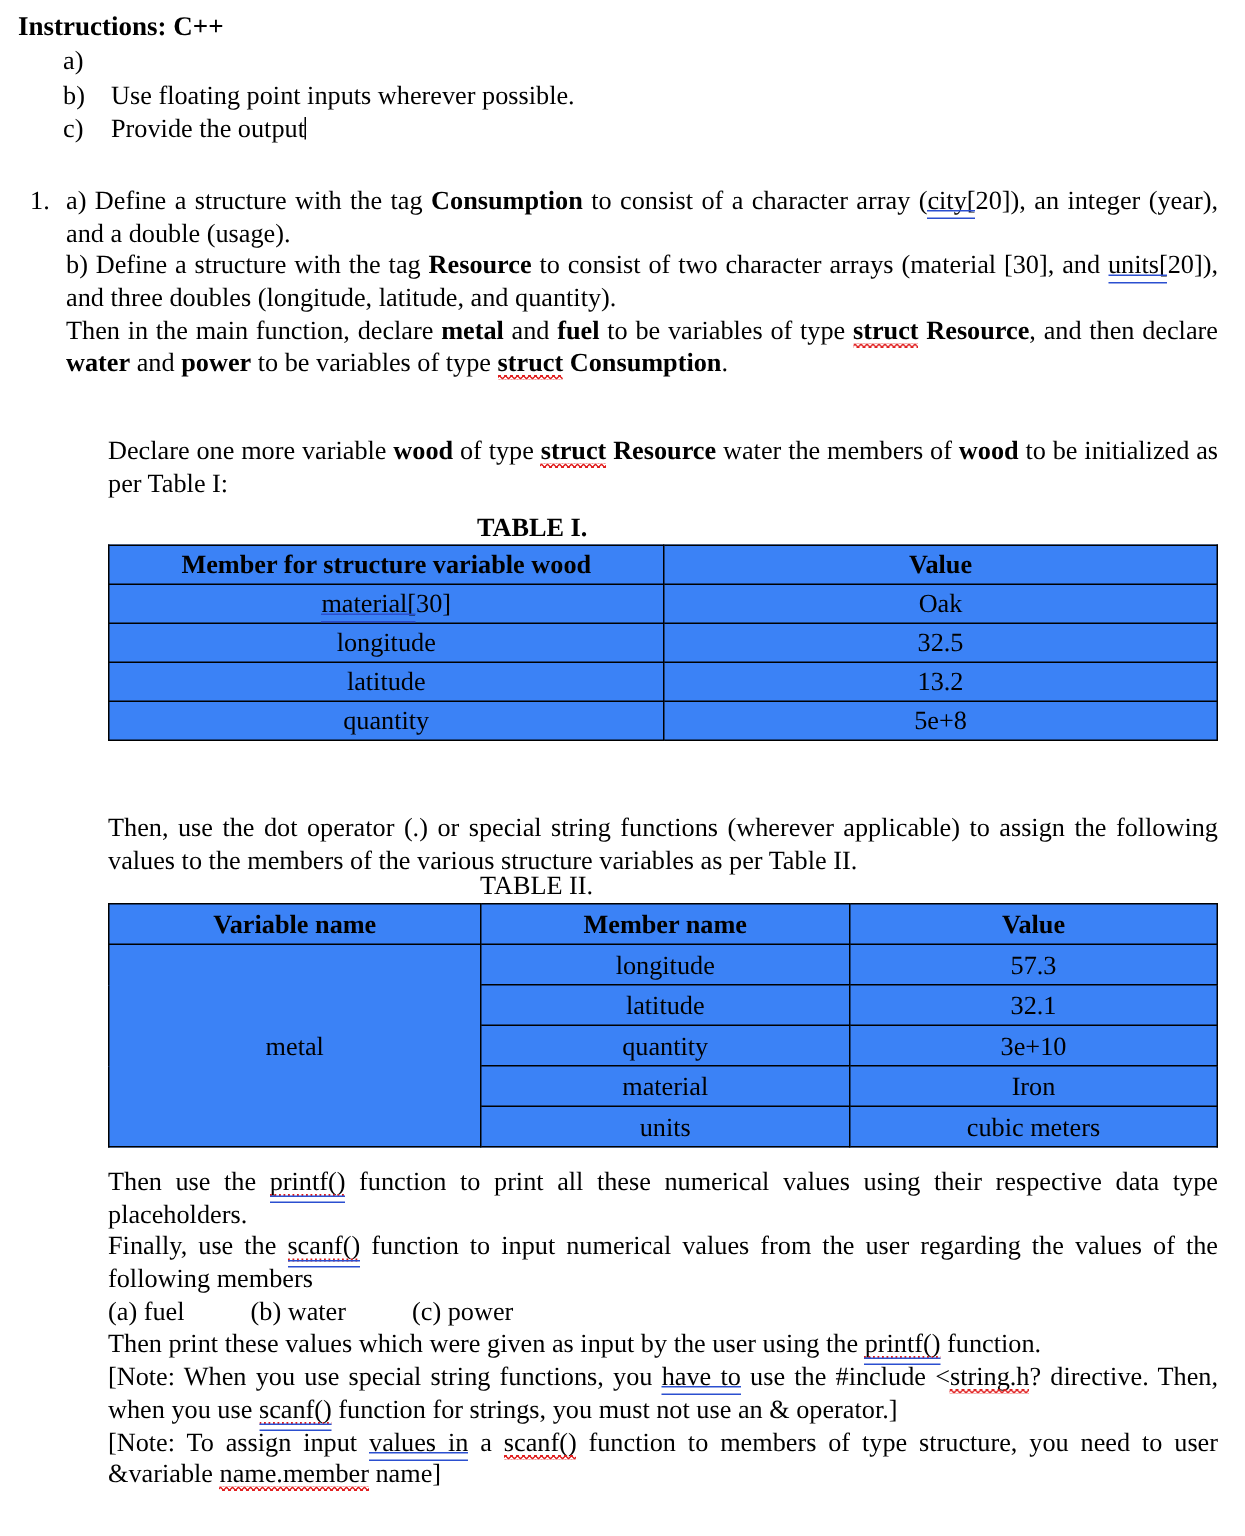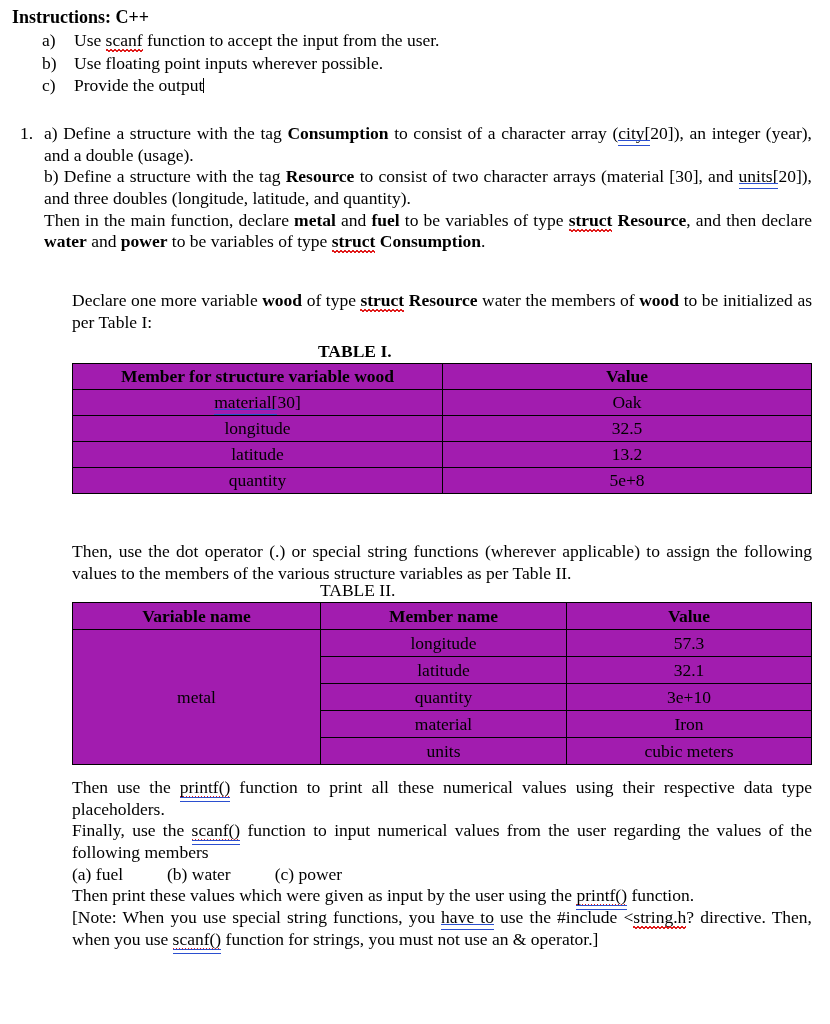--- a/index.html
+++ b/index.html
@@ -150,21 +150,21 @@
 
   
   .tbl-cap {
     position: absolute;
     text-align: left;
   }
   table.doc {
     position: absolute;
     border-collapse: collapse;
     table-layout: fixed;
-    background: #a21caf;
+    background: #3b82f6;
   }
   table.doc td, table.doc th {
     border: 1.6px solid #000;
     text-align: center;
     vertical-align: middle;
     font-weight: normal;
     font-size: 17.5px;
     padding: 1px 3px;
     line-height: 1.15;
   }
@@ -193,21 +193,20 @@
 <body>
 
 <div class="page">
 
   <div class="instr-head">Instructions: C++</div>
 
   <div class="instr-list">
 
     <div class="instr-row">
       <span class="instr-marker">a)</span>
-      <span><span>Use </span><span class="sq">scanf</span><span> function to accept the input from the user.</span></span>
     </div>
 
     <div class="instr-row">
       <span class="instr-marker">b)</span>
       <span>Use floating point inputs wherever possible.</span>
     </div>
 
     <div class="instr-row">
       <span class="instr-marker">c)</span>
       <span><span>Provide the output</span><span class="caret"></span></span>
@@ -310,16 +309,17 @@
     <p class="just"><span>Then use the </span><span class="sqgr">printf()</span><span> function to print all these numerical values using their respective data type placeholders.</span></p>
 
     <p class="just"><span>Finally, use the </span><span class="sqgr">scanf()</span><span> function to input numerical values from the user regarding the values of the following members</span></p>
 
     <p class="abc"><span>(a) fuel</span><span class="gap"></span><span>(b) water</span><span class="gap"></span><span>(c) power</span></p>
 
     <p><span>Then print these values which were given as input by the user using the </span><span class="sqgr">printf()</span><span> function.</span></p>
 
     <p class="just"><span>[Note: When you use special string functions, you </span><span class="gr">have to</span><span> use the #include &lt;</span><span class="sq">string.h</span><span>? directive. Then, when you use </span><span class="sqgr">scanf()</span><span> function for strings, you must not use an &amp; operator.]</span></p>
 
+    <p class="just"><span>[Note: To assign input </span><span class="gr">values  in</span><span> a </span><span class="sq">scanf()</span><span> function to members of type structure, you need to user &amp;variable </span><span class="sq">name.member</span><span> name]</span></p>
 
   </div>
 
 </div>
 
 </body></html>

